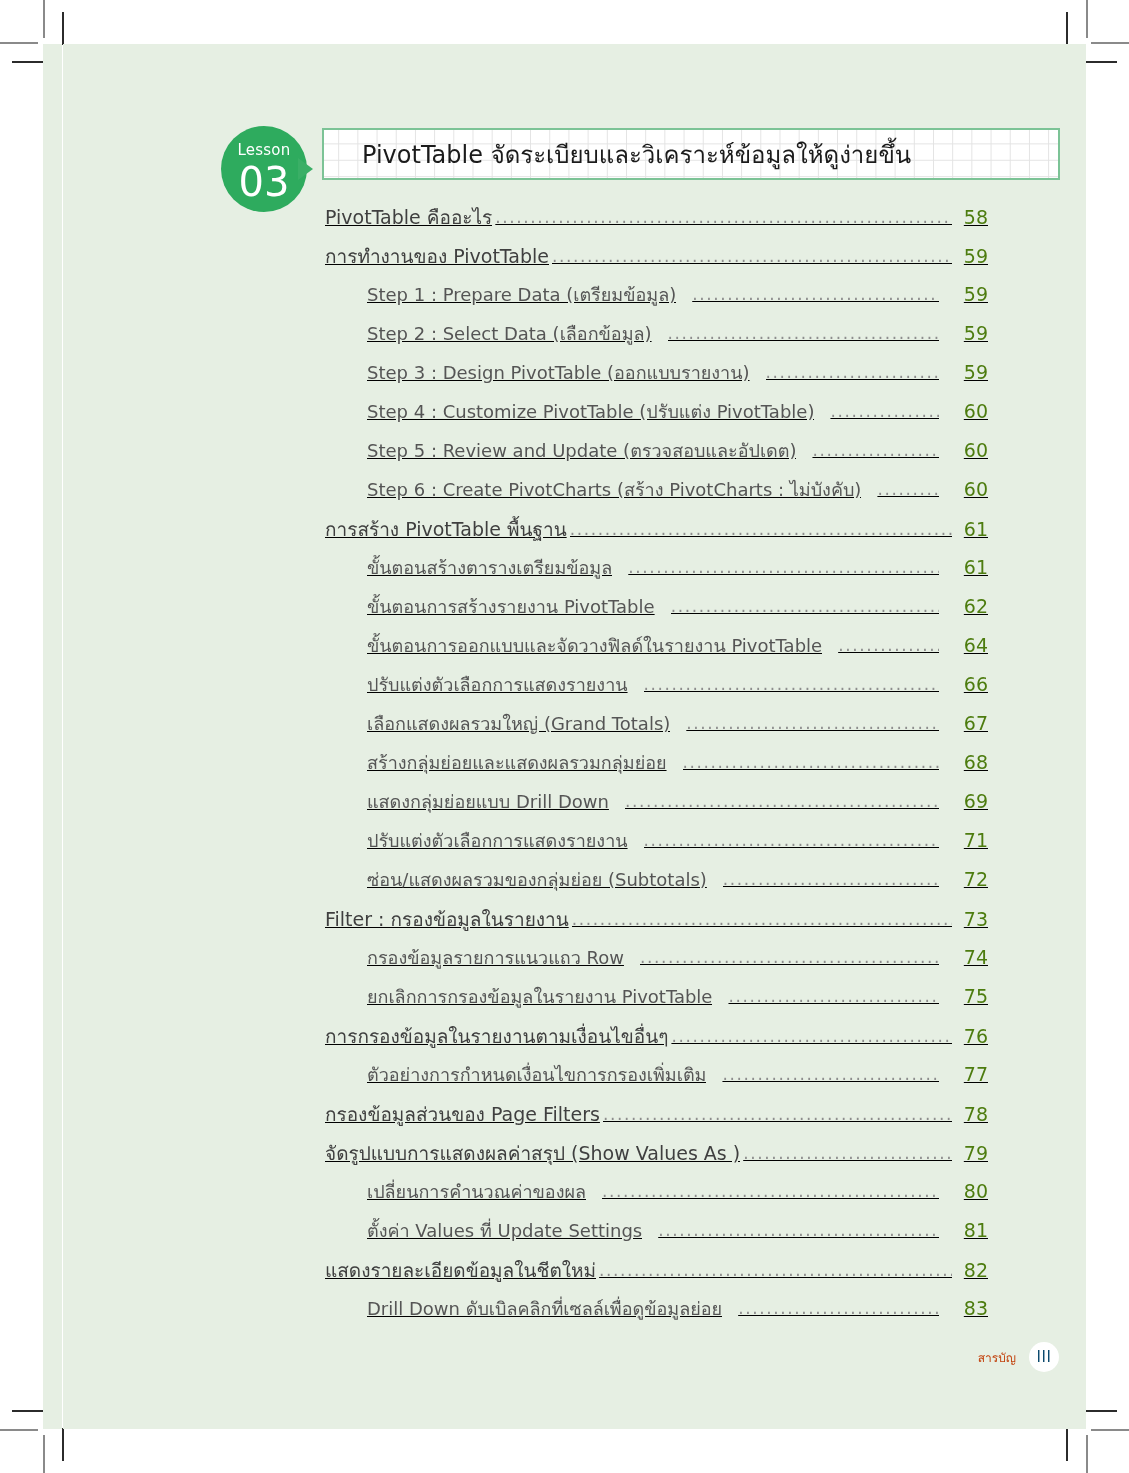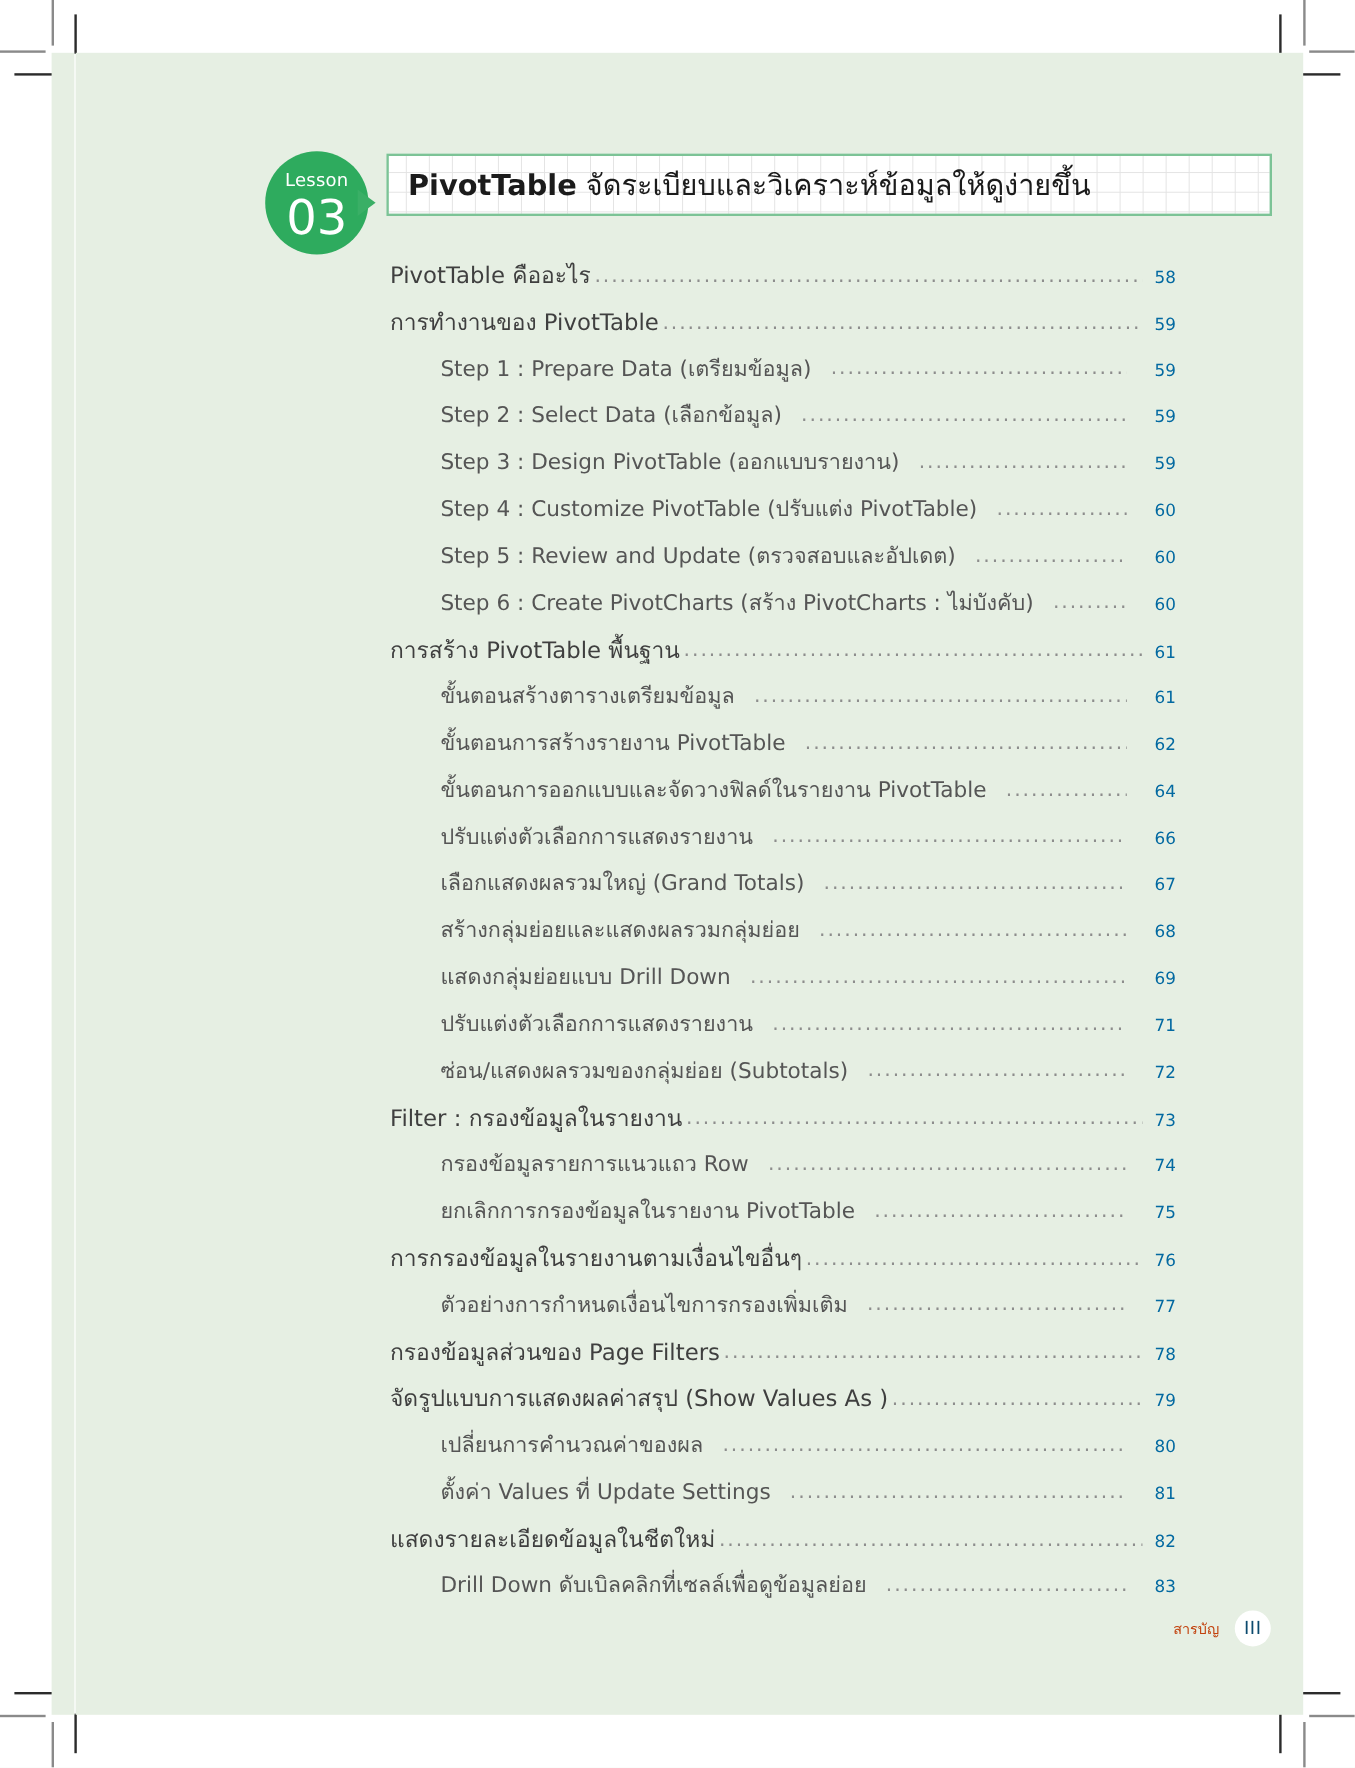--- a/index.html
+++ b/index.html
@@ -114,29 +114,31 @@
     position: absolute;
     left: 16px;
     top: 50%;
     transform: translateY(-50%);
     font-size: 24px;
     color: #1b1b1b;
     white-space: nowrap;
     font-family: "DejaVu Sans", "Liberation Sans", sans-serif;
   }
   .title-text .en {
-    font-weight: bold;
+    font-weight: normal;
+    padding-left: 22px;
   }
 
   
   .toc {
     position: absolute;
     left: 262px;
-    top: 170px;
+    top: 158px;
     width: 663px;
+    text-decoration: underline;
   }
   .toc-row {
     display: flex;
     align-items: baseline;
     color: #4a4a4a;
     font-size: 19px;
     height: 39px;
     white-space: nowrap;
     overflow: hidden;
   }
@@ -163,23 +165,23 @@
     color: #8d8d8d;
     letter-spacing: 1.6px;
     font-size: 17px;
     white-space: nowrap;
     position: relative;
     top: -1px;
   }
   .toc-page {
     flex: 0 0 auto;
     width: 34px;
-    text-align: center;
-    color: #0369a1;
-    font-size: 14px;
+    text-align: right;
+    color: #4d7c0f;
+    font-size: 19px;
   }
 
   
   .footer {
     position: absolute;
     left: 0;
     top: 1298px;
     width: 1023px;
     height: 40px;
   }

